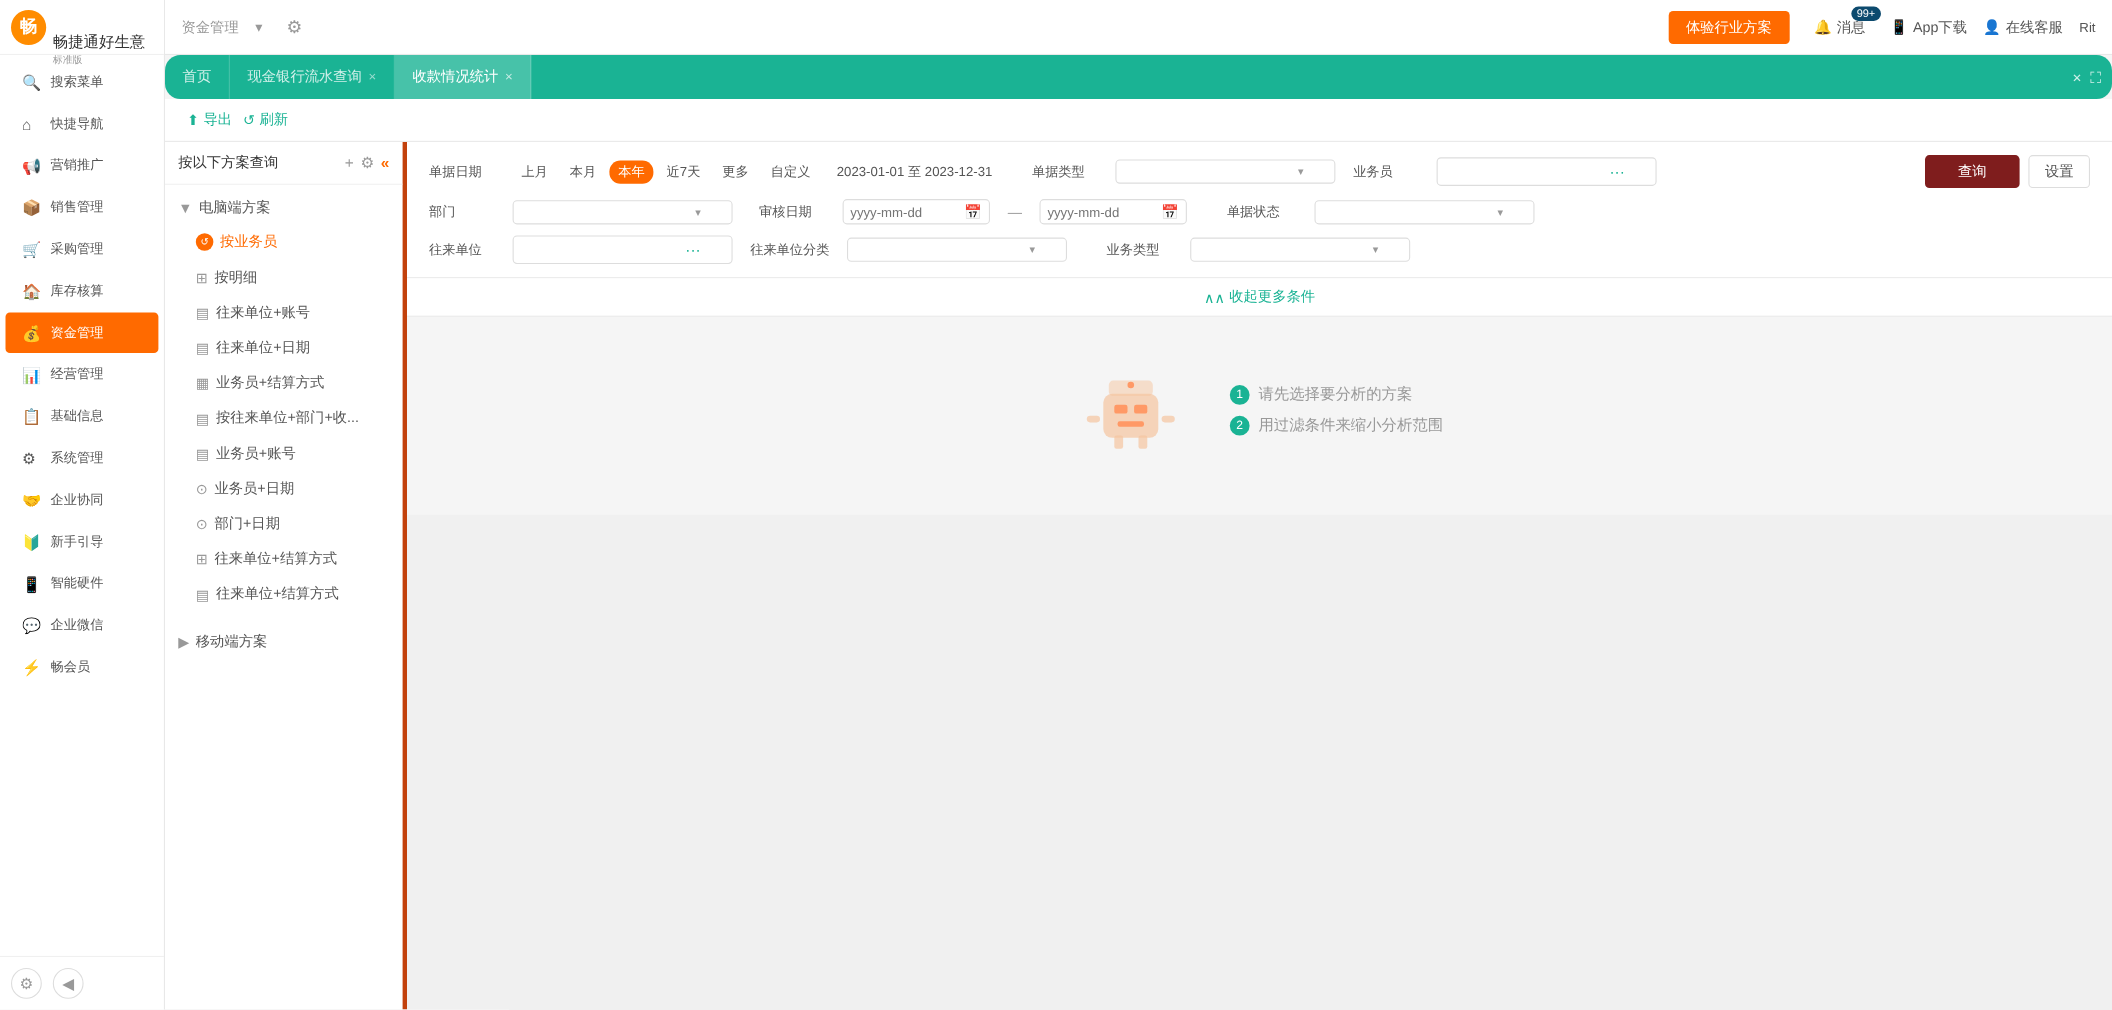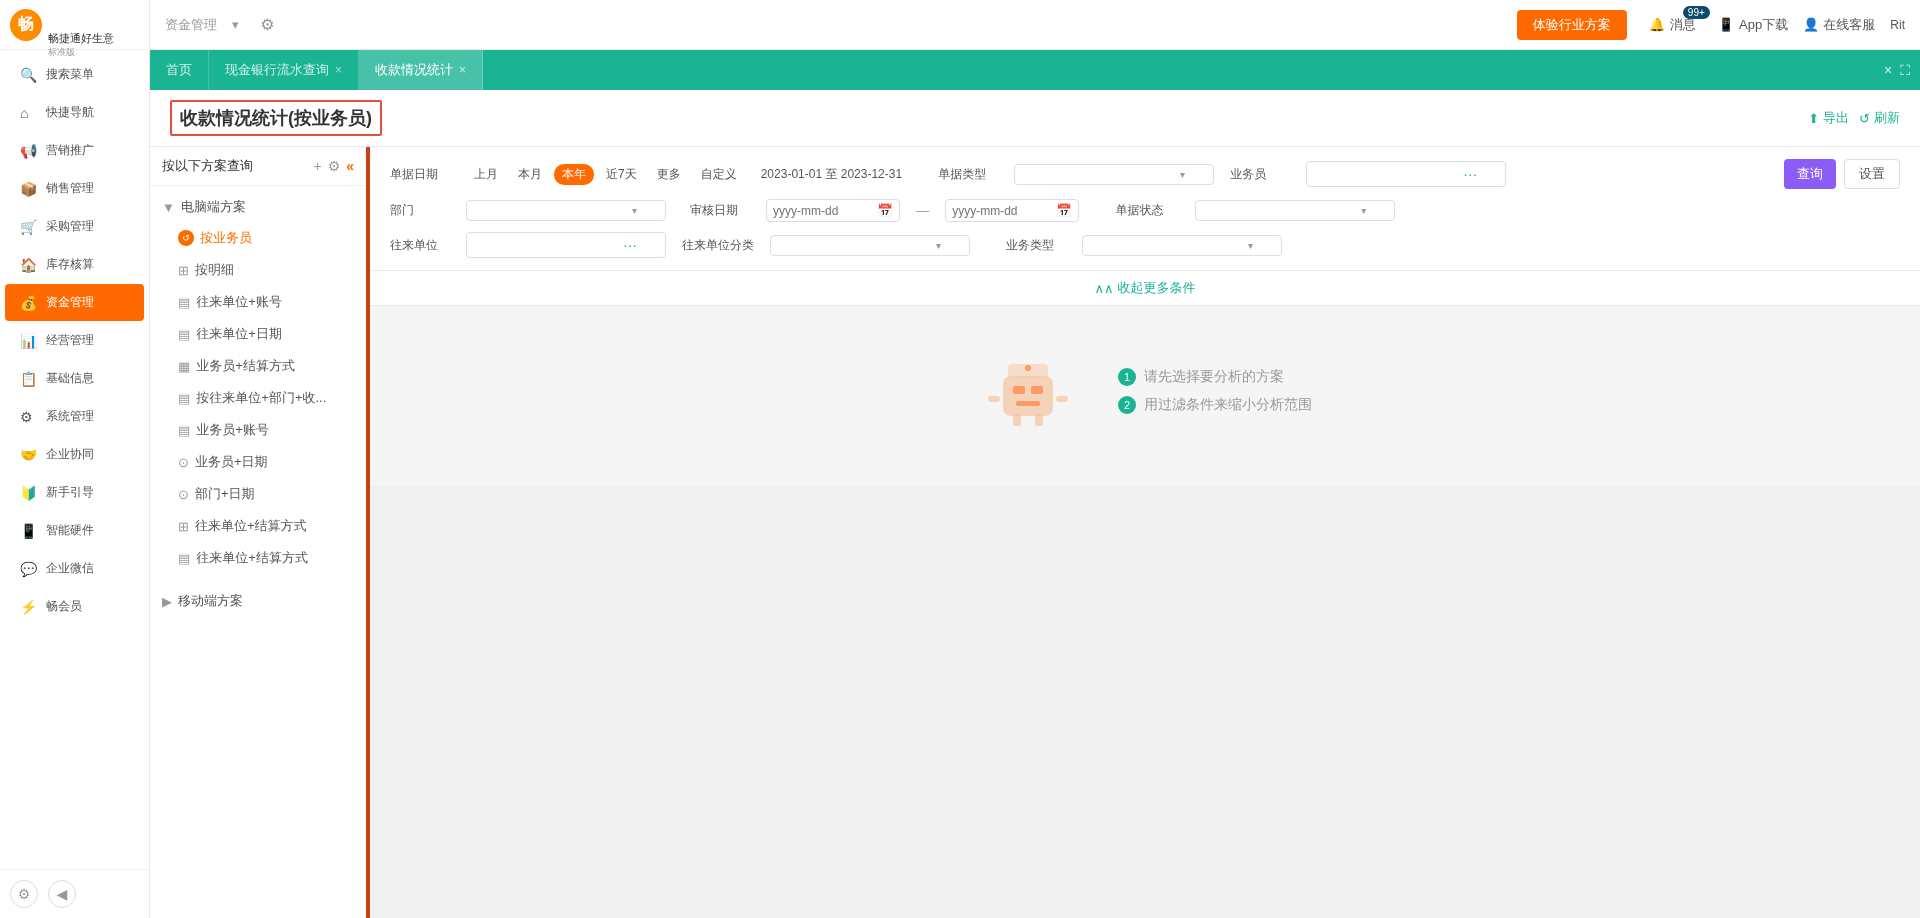--- a/index.html
+++ b/index.html
@@ -28,21 +28,21 @@
       background: #ff8c00;
       border-radius: 50%;
       display: flex;
       align-items: center;
       justify-content: center;
       color: white;
       font-size: 16px;
       font-weight: bold;
       margin-right: 6px;
     }
-    .logo-text { font-size: 11px; color: #333; line-height: 1.3; margin-top: 41px; }
+    .logo-text { font-size: 14px; color: #333; line-height: 1.3; margin-top: 41px; }
     .logo-badge { font-size: 9px; color: #999; }
     .sidebar-nav { flex: 1; overflow-y: auto; padding: 5px 0; }
     .sidebar-item {
       display: flex;
       align-items: center;
       padding: 10px 15px;
       cursor: pointer;
       color: #555;
       border-radius: 4px;
       margin: 1px 5px;
@@ -112,20 +112,21 @@
     .topbar-service { display: flex; align-items: center; gap: 4px; color: #555; font-size: 12px; cursor: pointer; }
     .topbar-user { font-size: 12px; color: #555; }
 
     
     .tabbar {
       height: 40px;
       background: #1ab394;
       display: flex;
       align-items: stretch;
       flex-shrink: 0;
+      border-radius: 14px;
     }
     .tab {
       display: flex;
       align-items: center;
       padding: 0 16px;
       color: rgba(255,255,255,0.8);
       cursor: pointer;
       font-size: 13px;
       gap: 6px;
       border-right: 1px solid rgba(255,255,255,0.2);
@@ -269,22 +270,22 @@
       padding: 3px 6px;
       min-width: 130px;
       gap: 4px;
     }
     .filter-date-input input {
       border: none; outline: none; font-size: 12px; color: #ef4444; width: 100px;
     }
     .cal-icon { color: #999; font-size: 13px; }
     .filter-btn-area { display: flex; gap: 8px; margin-left: auto; }
     .btn-query {
-      padding: 5px 13px;
-      background: #8b5cf6;
+      padding: 5px 30px;
+      background: #7f1d1d;
       color: white;
       border: none;
       border-radius: 4px;
       cursor: pointer;
       font-size: 13px;
     }
     .btn-setting {
       padding: 5px 14px;
       background: #fff;
       color: #555;
@@ -482,21 +483,20 @@
     <div class="tab-spacer"></div>
     <div class="tab-window-btns">
       <span class="tab-window-btn">×</span>
       <span class="tab-window-btn">⛶</span>
     </div>
   </div>
 
   <div class="page-wrapper">
 
     <div class="page-header">
-      <div class="page-title">收款情况统计(按业务员)</div>
       <div class="page-header-actions">
         <div class="btn-export">
           <span>⬆</span>
           <span>导出</span>
         </div>
         <div class="btn-refresh">
           <span>↺</span>
           <span>刷新</span>
         </div>
       </div>

